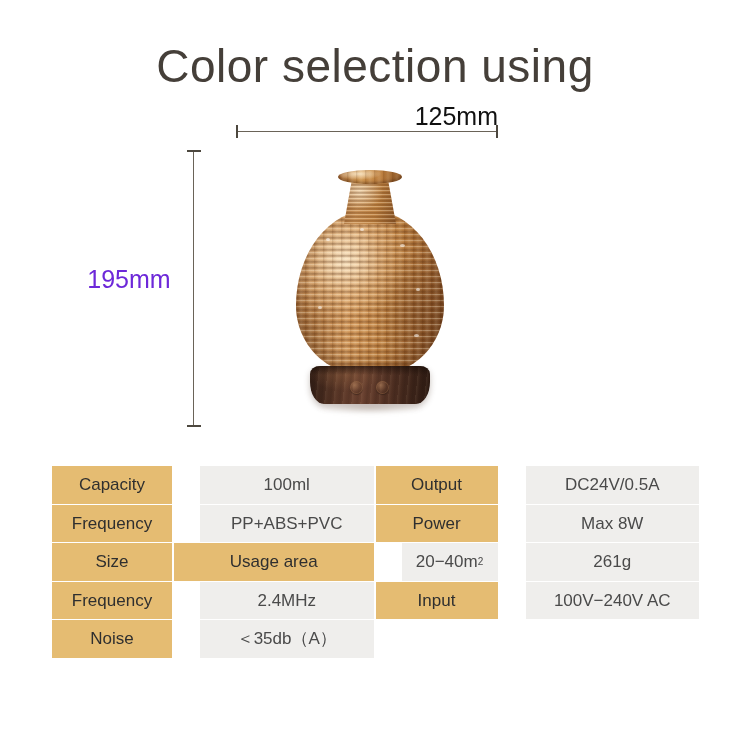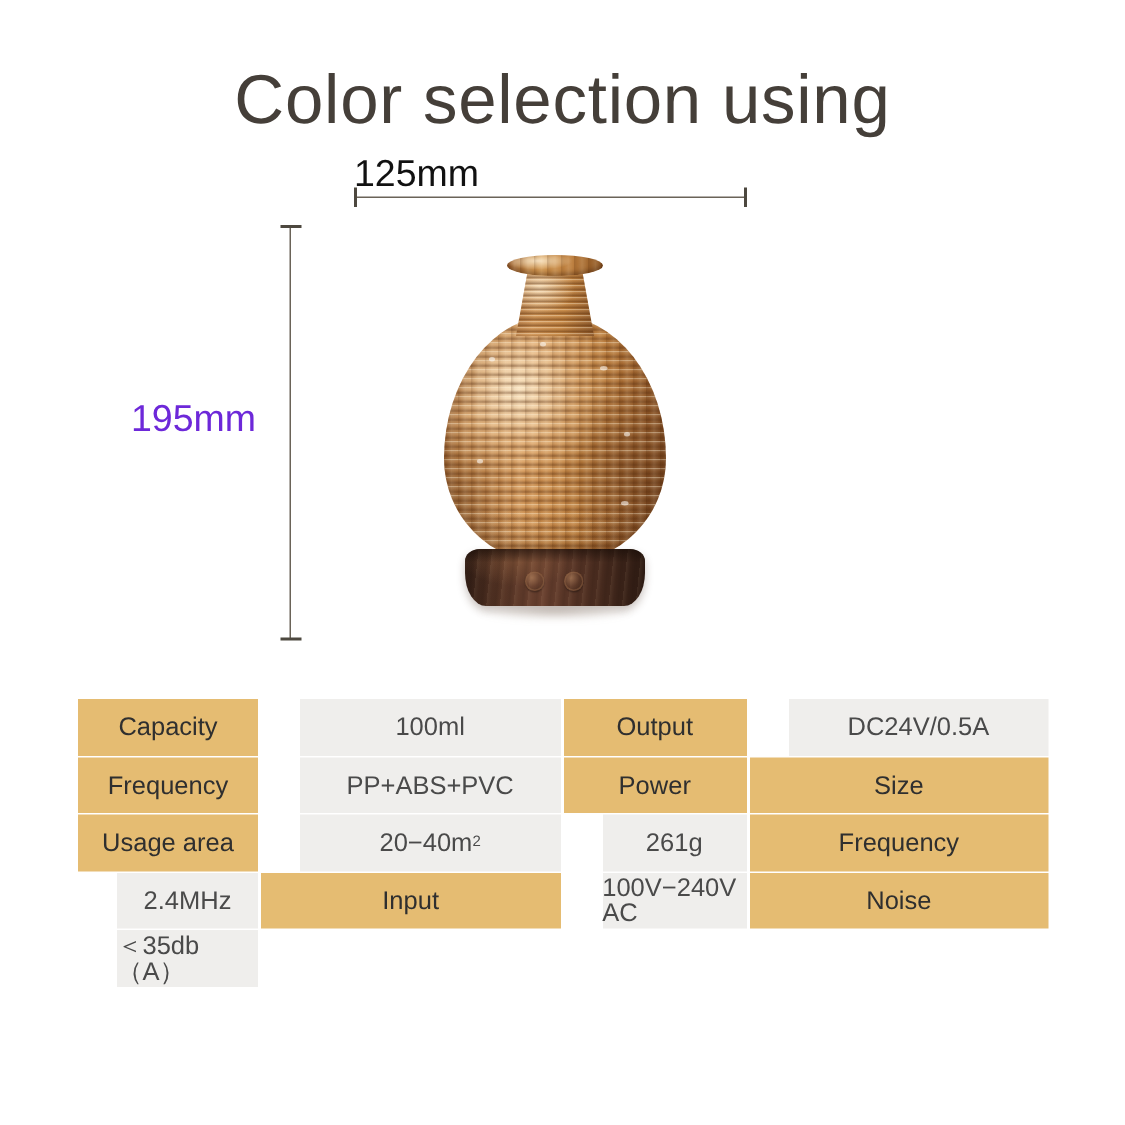--- a/index.html
+++ b/index.html
@@ -29,21 +29,21 @@
     letter-spacing: 0.5px;
     line-height: 1.15;
   }
 
   
   .dim-h-label {
     position: absolute;
     left: 236px;
     top: 102px;
     width: 262px;
-    text-align: left;
+    text-align: right;
     font-size: 25px;
     color: #111111;
     letter-spacing: 0px;
   }
   .dim-h-line {
     position: absolute;
     left: 236px;
     top: 131px;
     width: 261px;
     height: 1px;
@@ -320,20 +320,21 @@
 <div class="spec-table">
 
   <div class="cell label">Capacity</div>
   <div class="cell value">100ml</div>
   <div class="cell label">Output</div>
   <div class="cell value">DC24V/0.5A</div>
 
   <div class="cell label">Frequency</div>
   <div class="cell value">PP+ABS+PVC</div>
   <div class="cell label">Power</div>
+  <div class="cell value">Max  8W</div>
 
   <div class="cell label">Size</div>
   <div class="cell label">Usage area</div>
   <div class="cell value">
       <span>20−40m</span>
       <span class="sup">2</span>
     </div>
 
   <div class="cell value">261g</div>
   <div class="cell label">Frequency</div>

